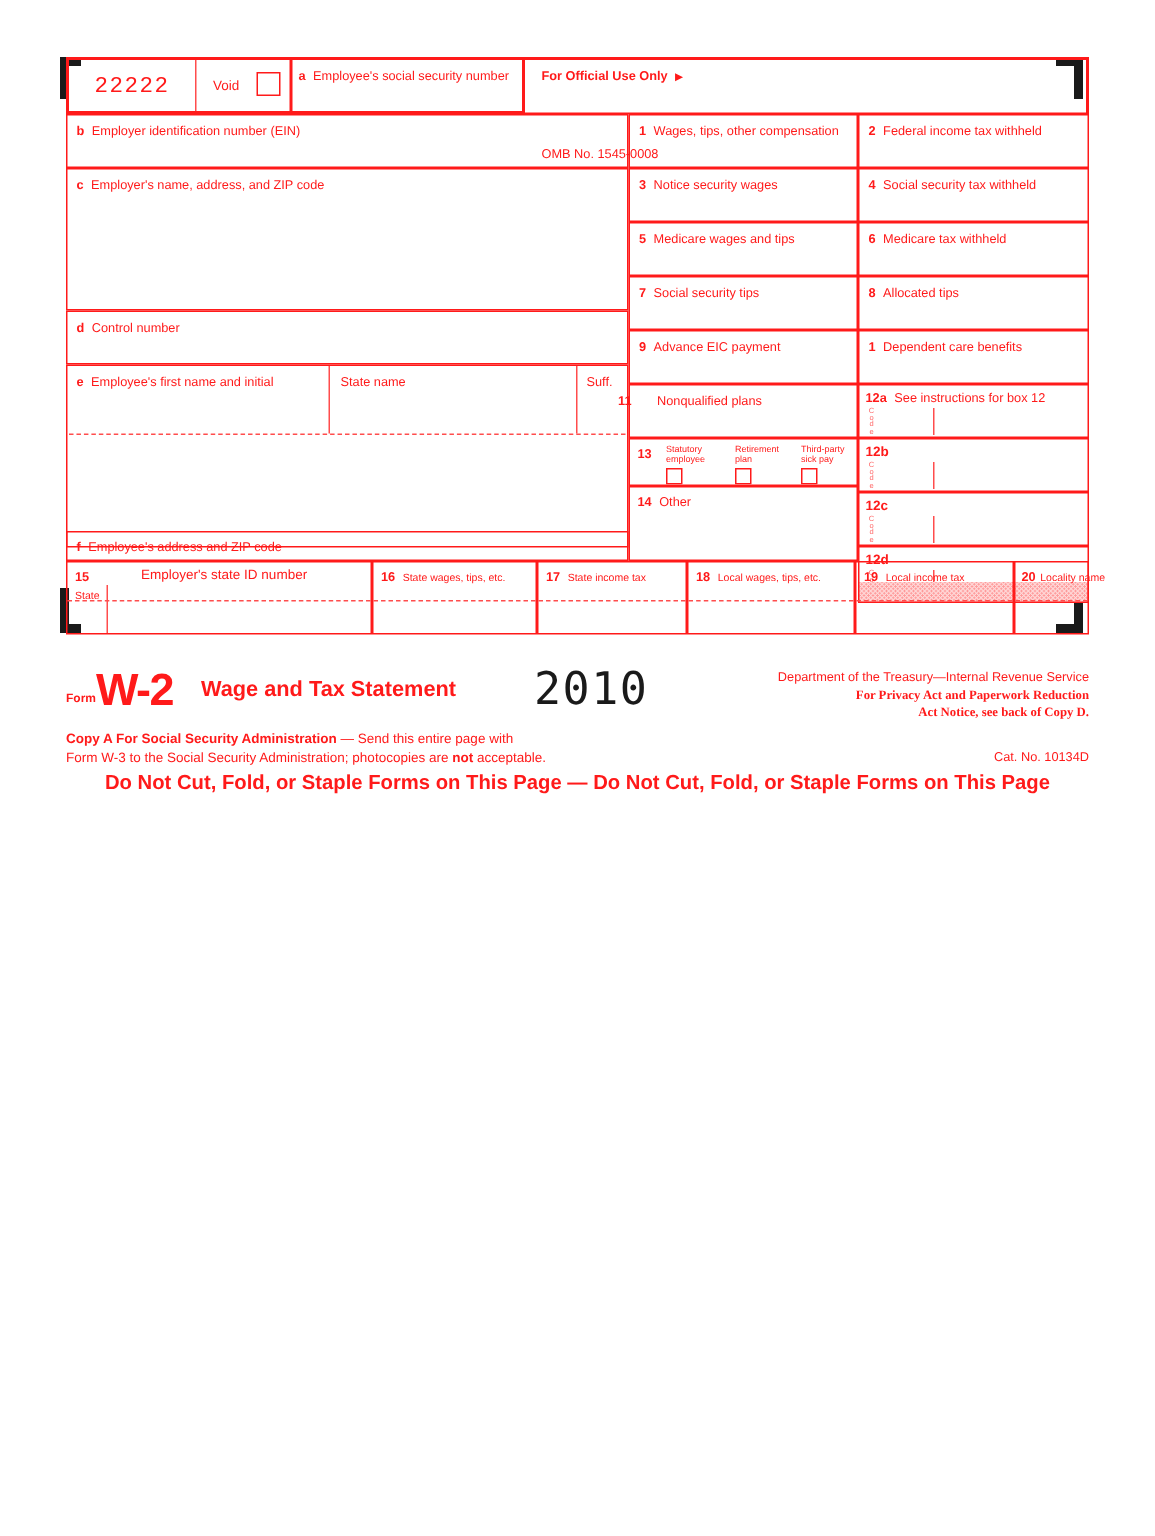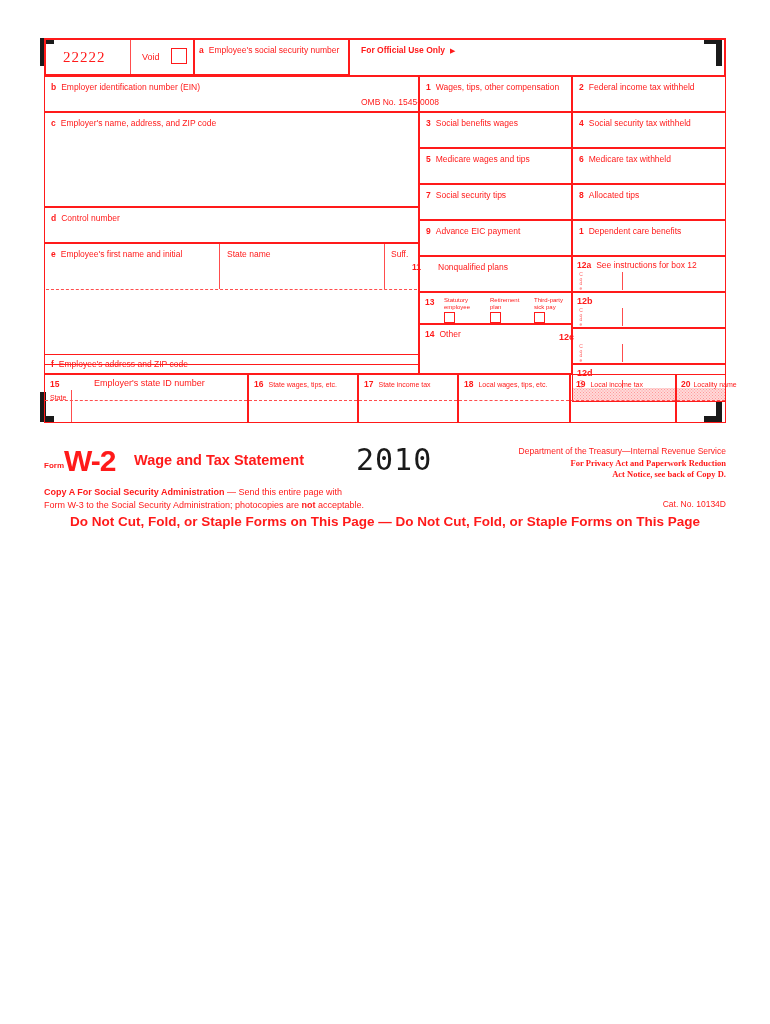--- a/index.html
+++ b/index.html
@@ -83,21 +83,21 @@
     height: 0;
   }
   .solid-v {
     position: absolute;
     border-left: 1px solid #ff4d4d;
     width: 0;
   }
 
   
   .ocr {
-    font-family: Liberation Serif, serif;
+    font-family: Liberation Mono, monospace;
     font-size: 15px;
     letter-spacing: 1px;
     font-weight: 500;
   }
   .ocr-red { color: #ff1a1a; }
 
   
   .chk {
     position: absolute;
     box-sizing: border-box;
@@ -301,21 +301,21 @@
 
     <div class="cell thin" style="left:528px; top:38px; width:154px; height:36px;"></div>
     <div class="lbl-row" style="left:535px; top:45px;">
       <span class="b">2</span>
       <span class="t">Federal income tax withheld</span>
     </div>
 
     <div class="cell thin" style="left:375px; top:74px; width:153px; height:36px;"></div>
     <div class="lbl-row" style="left:382px; top:81px;">
       <span class="b">3</span>
-      <span class="t">Social benefits wages</span>
+      <span class="t">Notice security wages</span>
     </div>
 
     <div class="cell thin" style="left:528px; top:74px; width:154px; height:36px;"></div>
     <div class="lbl-row" style="left:535px; top:81px;">
       <span class="b">4</span>
       <span class="t">Social security tax withheld</span>
     </div>
 
     <div class="cell thin" style="left:375px; top:110px; width:153px; height:36px;"></div>
     <div class="lbl-row" style="left:382px; top:117px;">
@@ -402,21 +402,21 @@
     </div>
     <div class="solid-v" style="left:578px; top:270px; height:18px;"></div>
 
     <div class="cell thin" style="left:375px; top:286px; width:153px; height:50px;"></div>
     <div class="lbl-row" style="left:381px; top:292px;">
       <span class="b">14</span>
       <span class="t">Other</span>
     </div>
 
     <div class="cell thin" style="left:528px; top:290px; width:154px; height:36px;"></div>
-    <div class="lbl lbl-num" style="left:515px; top:295px; font-size:9px;">12c</div>
+    <div class="lbl lbl-num" style="left:533px; top:295px; font-size:9px;">12c</div>
     <div class="code-stack" style="left:534px; top:306px;">
       <span>C</span>
         <span>o</span>
         <span>d</span>
         <span>e</span>
     </div>
     <div class="solid-v" style="left:578px; top:306px; height:18px;"></div>
 
     <div class="cell thin" style="left:528px; top:326px; width:154px; height:36px;"></div>
     <div class="lbl lbl-num" style="left:533px; top:331px; font-size:9px;">12d</div>

